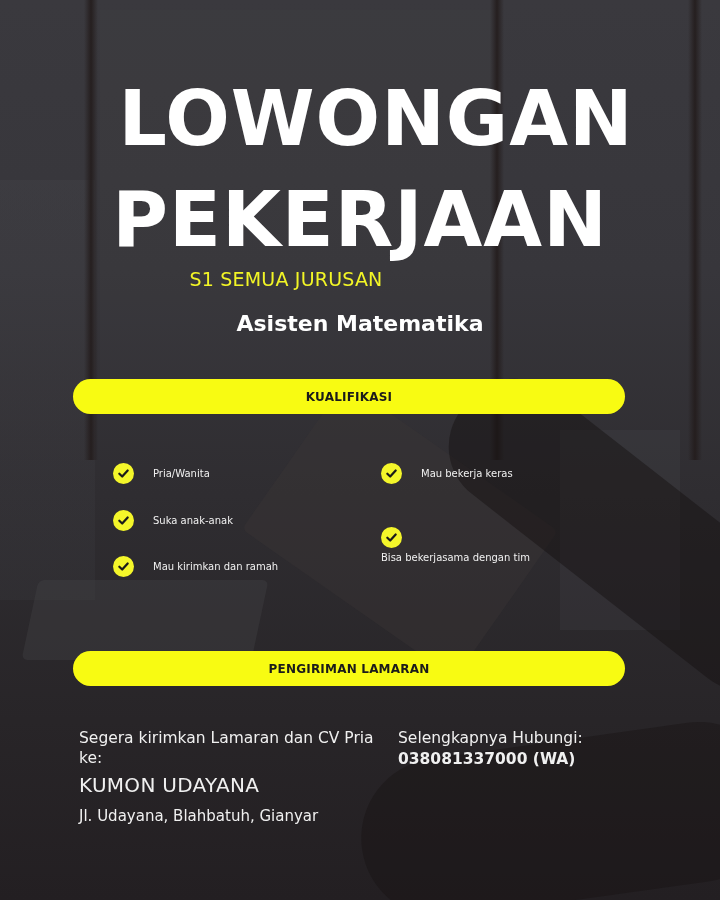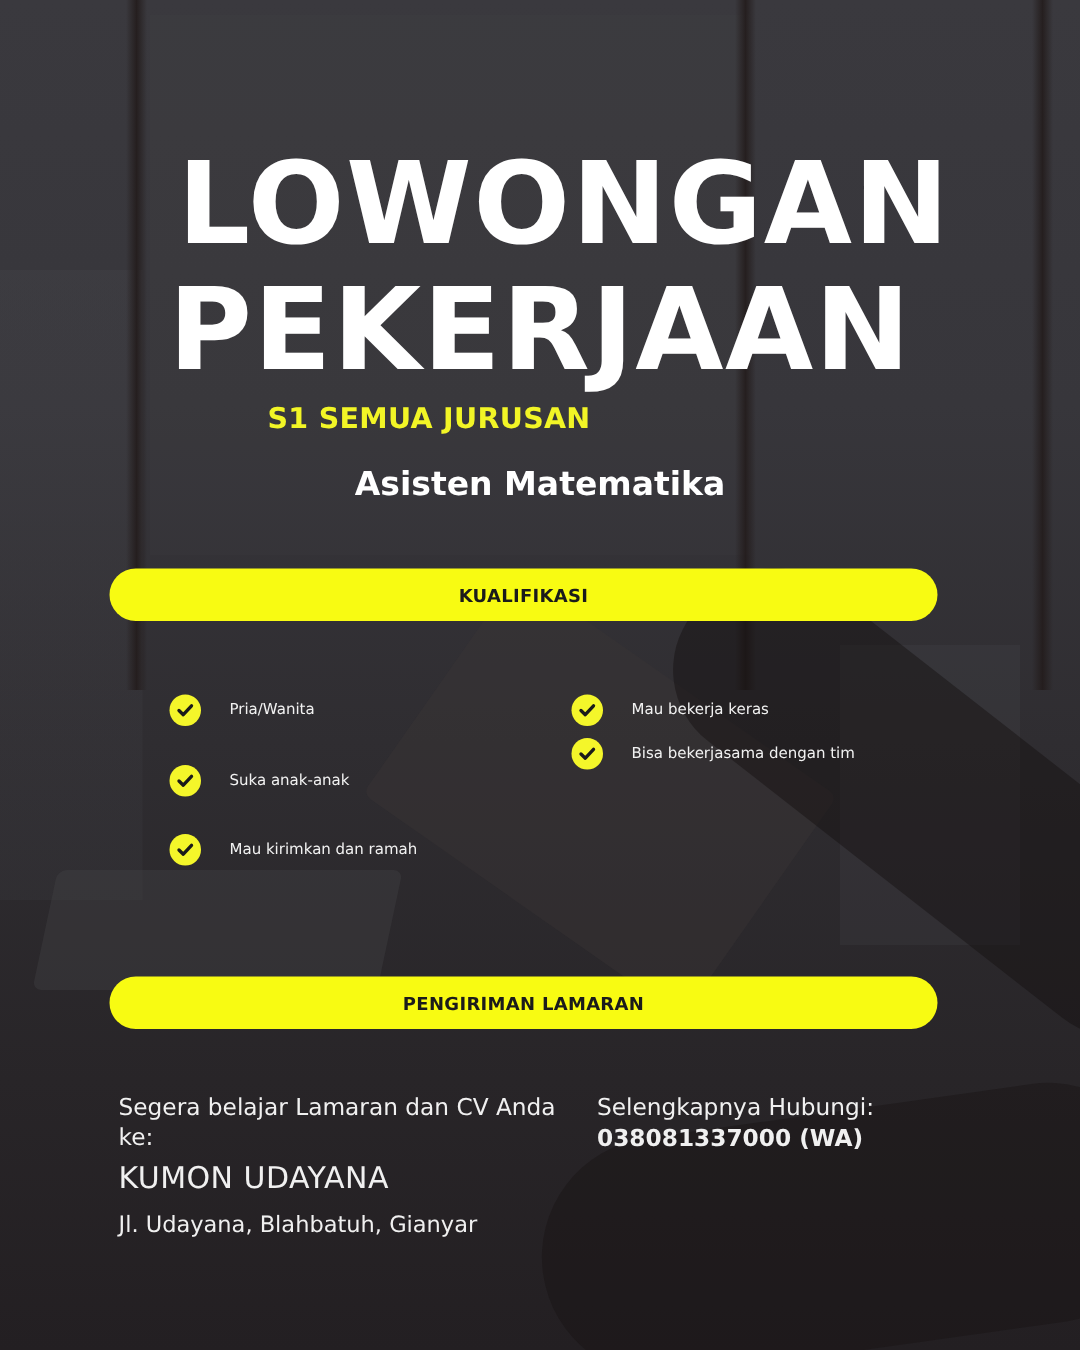--- a/index.html
+++ b/index.html
@@ -21,26 +21,26 @@
     .bg-notebook { left: 270px; top: 440px; width: 260px; height: 180px; background: rgba(60,55,55,0.35); transform: rotate(35deg); border-radius: 6px; }
     .bg-arm { left: 420px; top: 470px; width: 420px; height: 130px; background: rgba(20,15,15,0.45); transform: rotate(38deg); border-radius: 60px; }
     .bg-arm2 { left: 360px; top: 740px; width: 420px; height: 160px; background: rgba(22,18,18,0.4); transform: rotate(-8deg); border-radius: 80px; }
     .bg-right-panel { left: 560px; top: 430px; width: 120px; height: 200px; background: rgba(90,90,95,0.15); }
 
     .title {
       position: absolute; left: 0; width: 720px; text-align: center;
       font-family: "DejaVu Sans", sans-serif; font-weight: bold; color: #ffffff;
       font-size: 76px; letter-spacing: 1px; line-height: 1;
     }
-    .title-1 { top: 98px; padding-left: 32px; }
+    .title-1 { top: 81px; padding-left: 32px; }
     .title-2 { top: 182px; }
 
     .subtitle {
       position: absolute; top: 268px; left: 0; width: 572px; text-align: center;
-      font-weight: bold; font-size: 19px; color: #f2f526; letter-spacing: 0.2px;
+      font-weight: normal; font-size: 19px; color: #f2f526; letter-spacing: 0.2px;
     }
     .position {
       position: absolute; top: 311px; left: 0; width: 720px; text-align: center;
       font-weight: bold; font-size: 22px; color: #ffffff;
     }
 
     .pill {
       position: absolute; left: 73px; width: 552px; height: 35px;
       background: #f8fb12; border-radius: 18px;
       display: flex; align-items: center; justify-content: center;
@@ -56,21 +56,21 @@
     .check-icon {
       width: 21px; height: 21px; border-radius: 50%; background: #f4f62a;
       display: flex; align-items: center; justify-content: center; flex: none;
       margin-right: 19px; margin-top: -1px;
     }
     .check-icon svg { width: 13px; height: 13px; }
     .item-l1 { left: 113px; top: 464px; }
     .item-l2 { left: 113px; top: 511px; }
     .item-l3 { left: 113px; top: 557px; }
     .item-r1 { left: 381px; top: 464px; }
-    .item-r2 { left: 381px; top: 493px; width: 240px; }
+    .item-r2 { left: 381px; top: 528px; width: 240px; flex-direction: column; }
 
     .apply-left { position: absolute; left: 79px; top: 728px; width: 300px; color: #f0f0f0; }
     .apply-text { font-size: 15.5px; line-height: 20px; }
     .apply-org { font-size: 20px; line-height: 26px; margin-top: 4px; letter-spacing: 0.3px; }
     .apply-addr { font-size: 15px; line-height: 20px; margin-top: 8px; }
 
     .apply-right { position: absolute; left: 398px; top: 728px; width: 260px; color: #f0f0f0; }
     .contact-label { font-size: 15.5px; line-height: 20px; }
     .contact-phone { font-size: 15.5px; line-height: 22px; font-weight: bold; }
   </style>
@@ -138,21 +138,21 @@
         </svg>
     </span>
     <span>Bisa bekerjasama dengan tim</span>
   </div>
 
   <div class="pill pill-apply">
     <span>PENGIRIMAN LAMARAN</span>
   </div>
 
   <div class="apply-left">
-    <div class="apply-text">Segera belajar Lamaran dan CV Anda ke:</div>
+    <div class="apply-text">Segera kirimkan Lamaran dan CV Pria ke:</div>
     <div class="apply-org">KUMON UDAYANA</div>
     <div class="apply-addr">Jl. Udayana, Blahbatuh, Gianyar</div>
   </div>
 
   <div class="apply-right">
     <div class="contact-label">Selengkapnya Hubungi:</div>
     <div class="contact-phone">038081337000 (WA)</div>
   </div>
 </div>
 

